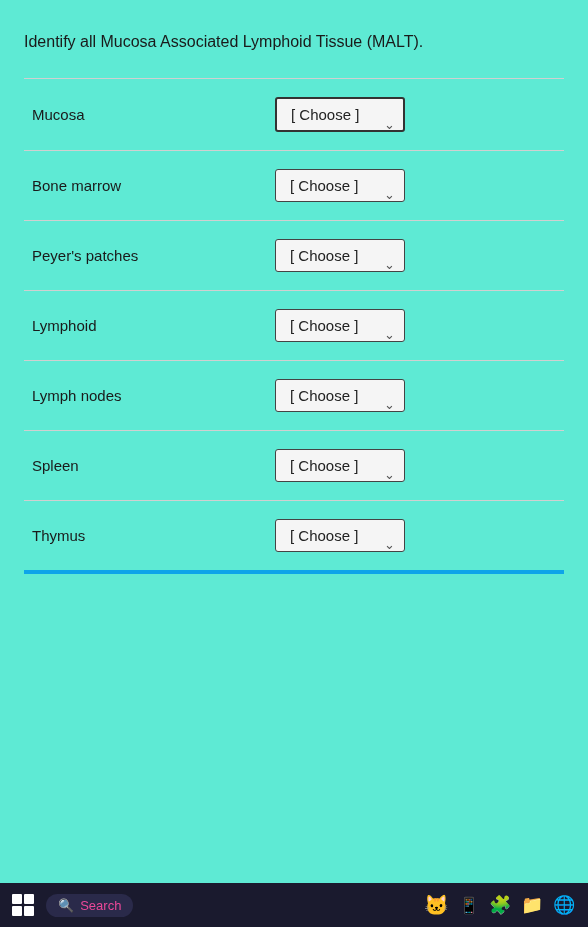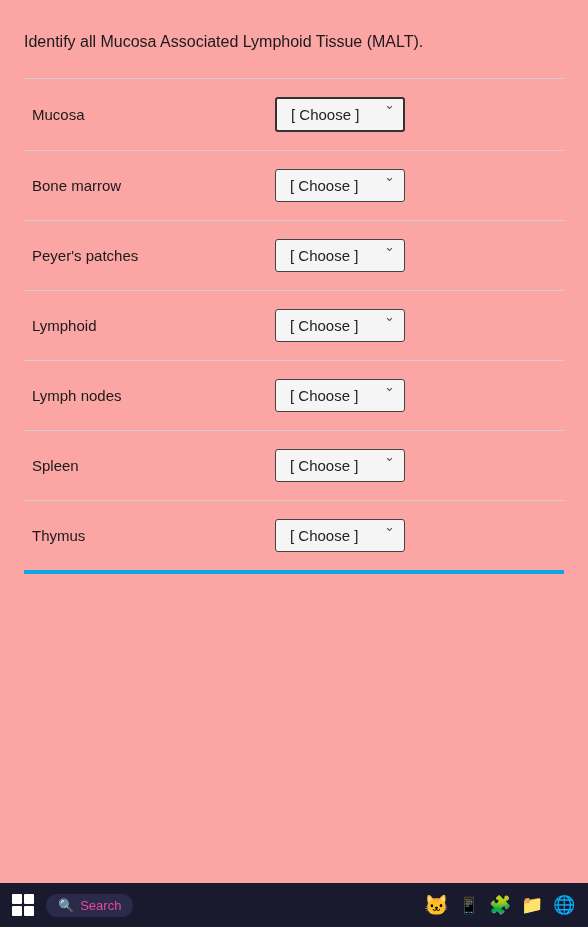--- a/index.html
+++ b/index.html
@@ -14,21 +14,21 @@
       background-color: #f0f0f0;
       font-family: Arial, sans-serif;
       font-size: 15px;
       color: #222;
       display: flex;
       flex-direction: column;
     }
 
     .main-content {
       flex: 1;
-      background-color: #fca5a5;
+      background-color: #5eead4;
       padding: 30px 24px 20px 24px;
     }
 
     .question-title {
       font-size: 16px;
       line-height: 1.5;
       margin-bottom: 24px;
       color: #1a1a1a;
     }
 
@@ -57,21 +57,21 @@
       padding-left: 4px;
     }
 
     .select-cell {
       width: 55%;
       text-align: left;
     }
 
     .dropdown-wrapper {
       display: inline-flex;
-      align-items: flex-start;
+      align-items: flex-end;
       position: relative;
     }
 
     .dropdown-wrapper select {
       appearance: none;
       -webkit-appearance: none;
       background: #f5f5f5;
       border: 1.5px solid #444;
       border-radius: 3px;
       padding: 7px 36px 7px 14px;

